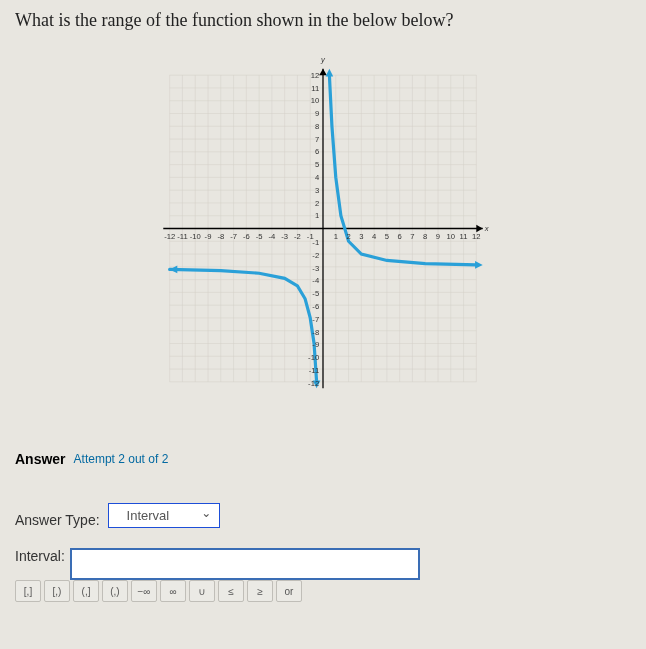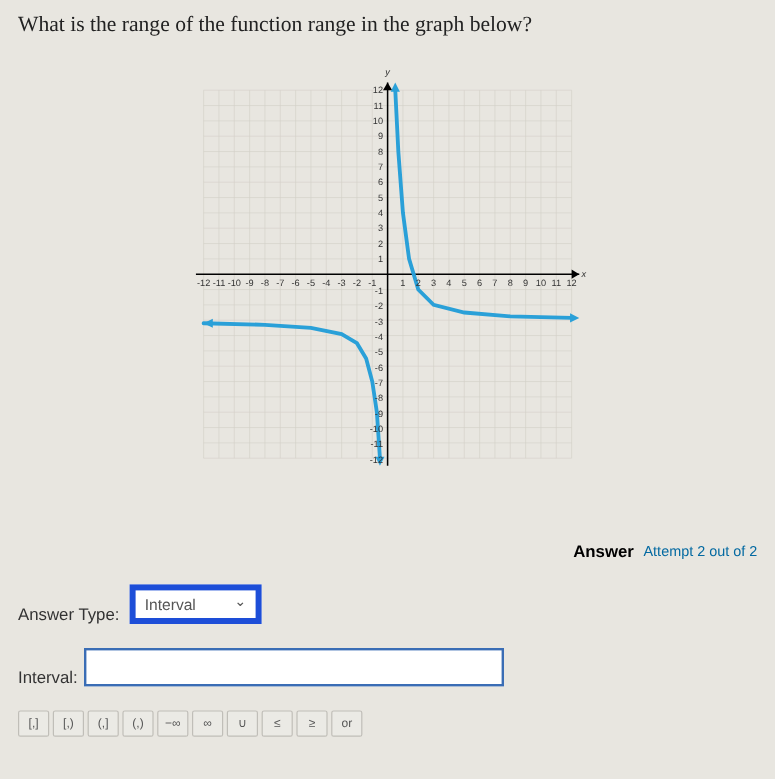--- a/index.html
+++ b/index.html
@@ -21,22 +21,21 @@
   justify-content: center;
   margin-bottom: 50px;
 }
 .answer-section {
   margin-top: 30px;
 }
 .answer-row {
   display: flex;
   align-items: center;
   font-family: Arial, sans-serif;
-  margin-bottom: 20px;
-  justify-content: flex-end;
+  margin-bottom: 36px;
 }
 .answer-label {
   font-weight: bold;
   font-size: 14px;
   margin-right: 8px;
 }
 .attempt {
   font-size: 12px;
   color: #0369a1;
 }
@@ -48,38 +47,38 @@
 }
 .type-label {
   font-size: 14px;
   color: #333;
   margin-right: 8px;
 }
 .select {
   font-size: 13px;
   color: #555;
   background: #fff;
-  border: 5px solid #1d4ed8;
-  padding: 4px 50px 4px 8px;
+  border: 1px solid #1d4ed8;
+  padding: 4px 50px 4px 18px;
   appearance: none;
   position: relative;
   display: inline-flex;
   align-items: center;
 }
 .select::after {
   content: "⌄";
   position: absolute;
   right: 8px;
   top: 2px;
   font-size: 12px;
 }
 .interval-row {
   display: flex;
-  align-items: flex-end;
-  margin-bottom: 20px;
+  align-items: flex-start;
+  margin-bottom: 0;
   font-family: Arial, sans-serif;
 }
 .interval-label {
   font-size: 14px;
   color: #333;
   margin-right: 5px;
 }
 .interval-input {
   width: 350px;
   height: 32px;
@@ -104,21 +103,21 @@
   display: flex;
   align-items: center;
   justify-content: center;
   cursor: pointer;
   padding: 0 5px;
 }
 </style>
 </head>
 <body>
 
-<div class="question">What is the range of the function range in the graph below?</div>
+<div class="question">What is the range of the function shown in the below below?</div>
 
 <div class="graph-area">
 <svg width="380" height="345" viewBox="-13 -13.5 26 27">
   <g transform="scale(1,-1)">
 
   <g stroke="#d3d0c8" stroke-width="0.04">
     <line x1="-12" y1="-12" x2="-12" y2="12"></line>
           <line x1="-11" y1="-12" x2="-11" y2="12"></line>
           <line x1="-10" y1="-12" x2="-10" y2="12"></line>
           <line x1="-9" y1="-12" x2="-9" y2="12"></line>

